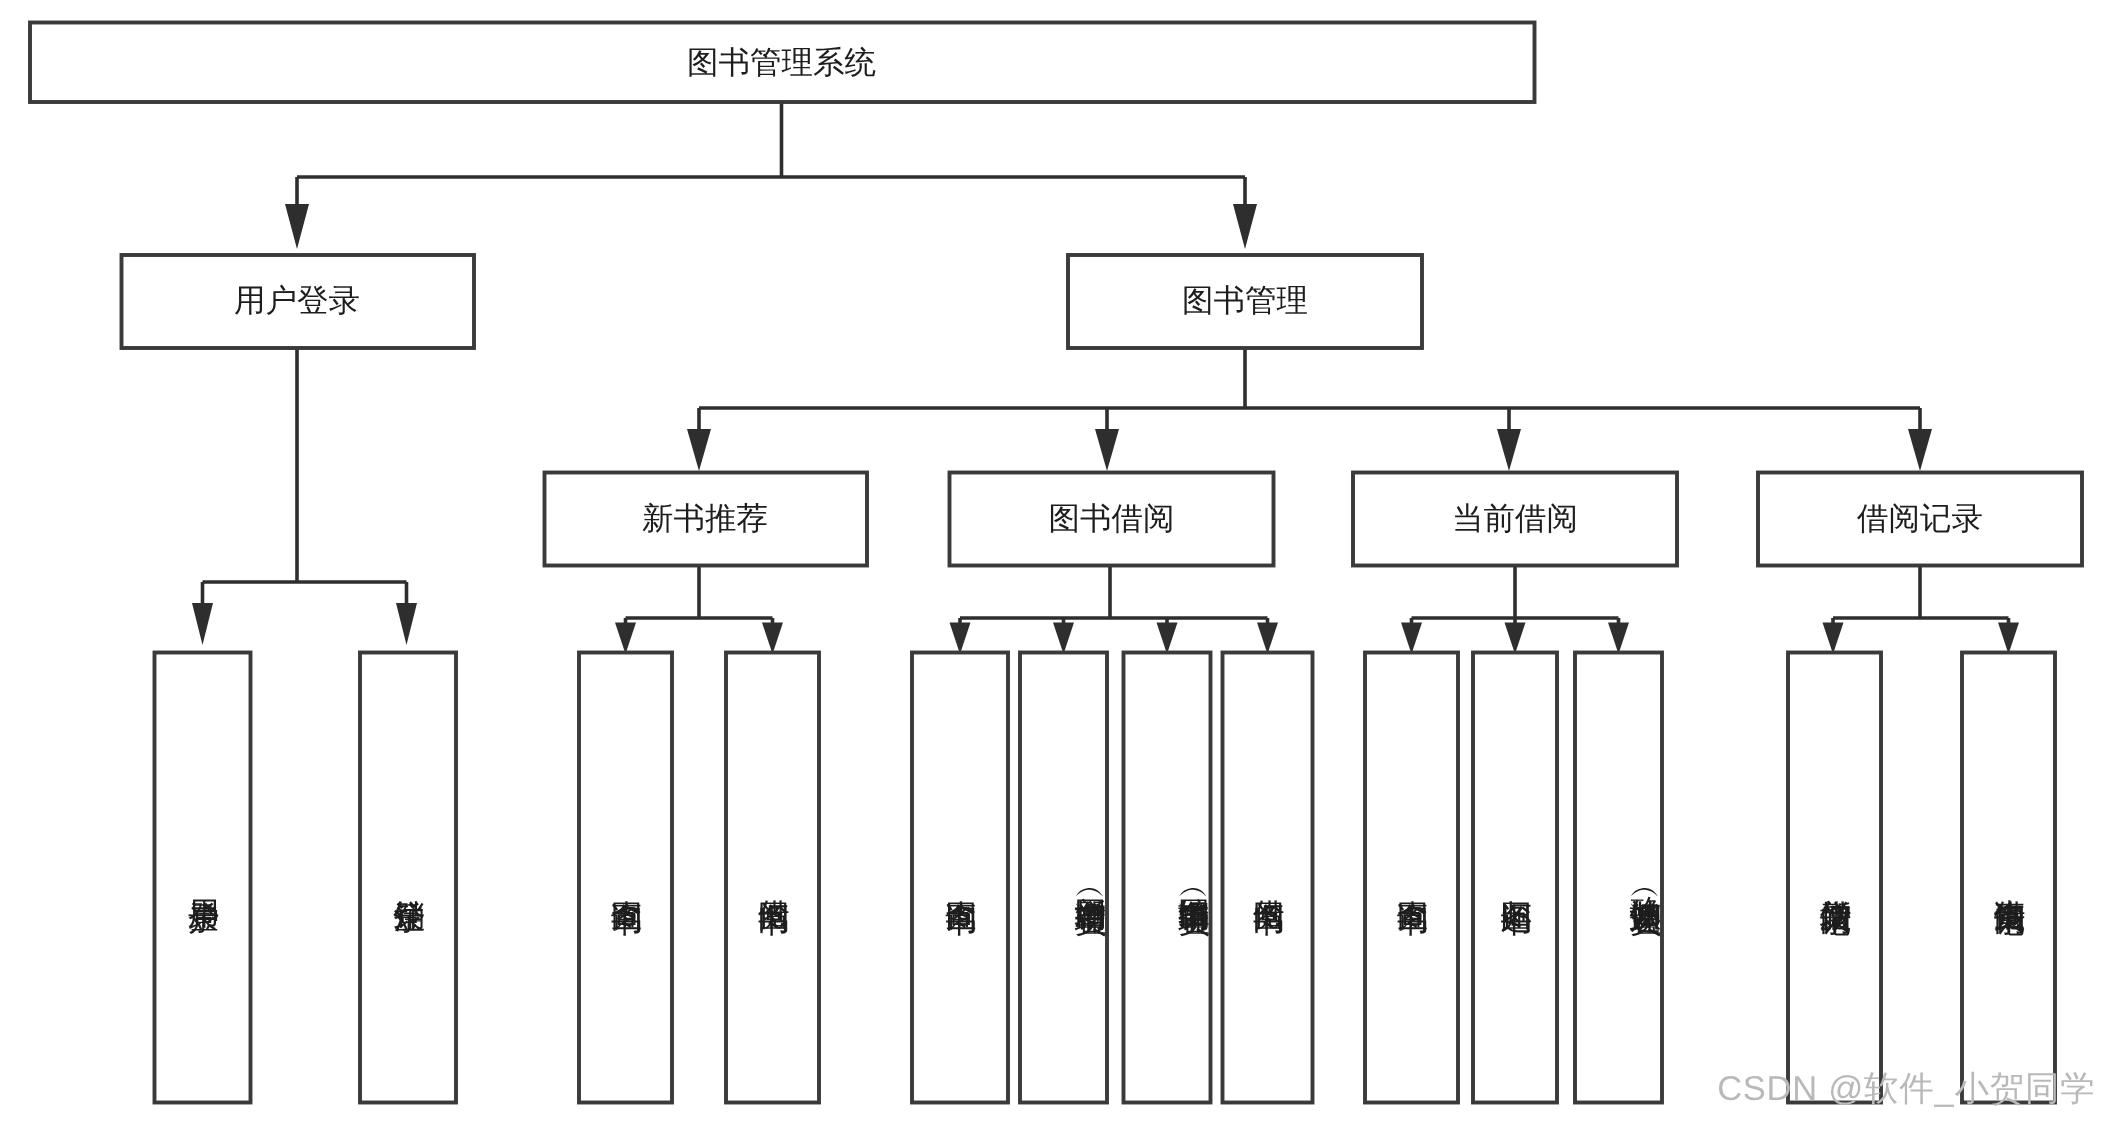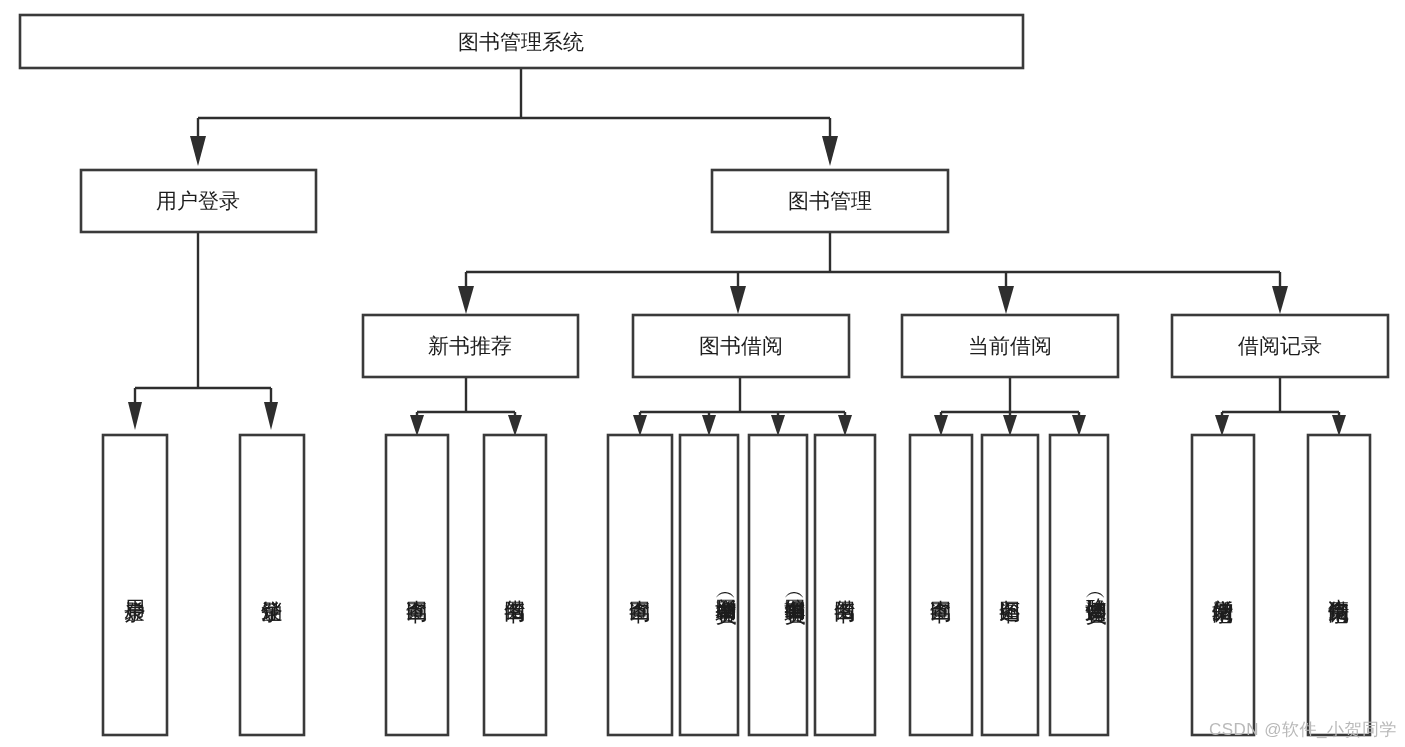--- a/index.html
+++ b/index.html
@@ -63,21 +63,21 @@
     letter-spacing: 1px;
     white-space: nowrap;
     pointer-events: none;
     user-select: none;
   }
   .watermark {
     position: absolute;
     right: 8px;
     bottom: 6px;
     font-family: "Liberation Sans", "DejaVu Sans", sans-serif;
-    font-size: 17px;
+    font-size: 23px;
     color: #b9b9b9;
     letter-spacing: 0.5px;
     white-space: nowrap;
     user-select: none;
   }
 </style>
 </head>
 <body>
 
 <div id="diagram-root">

